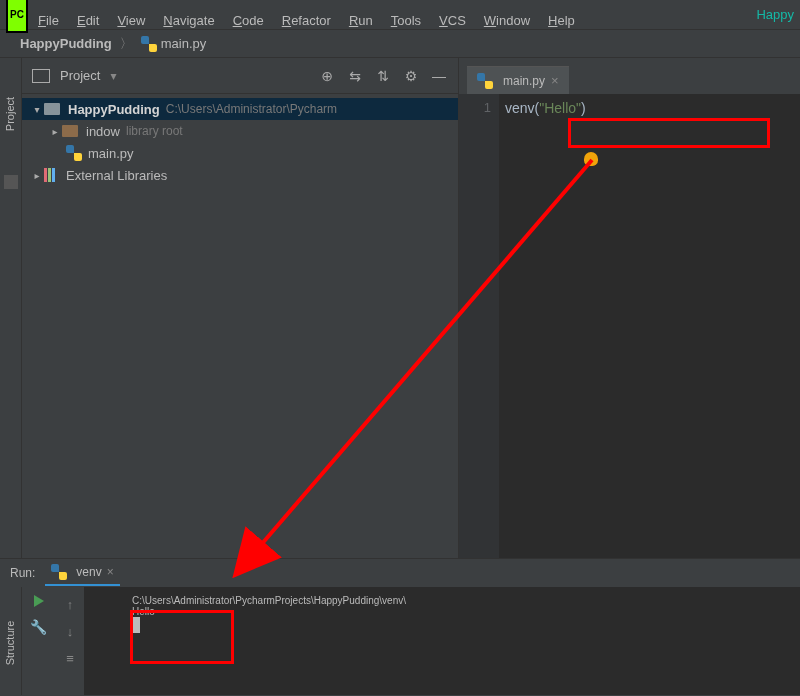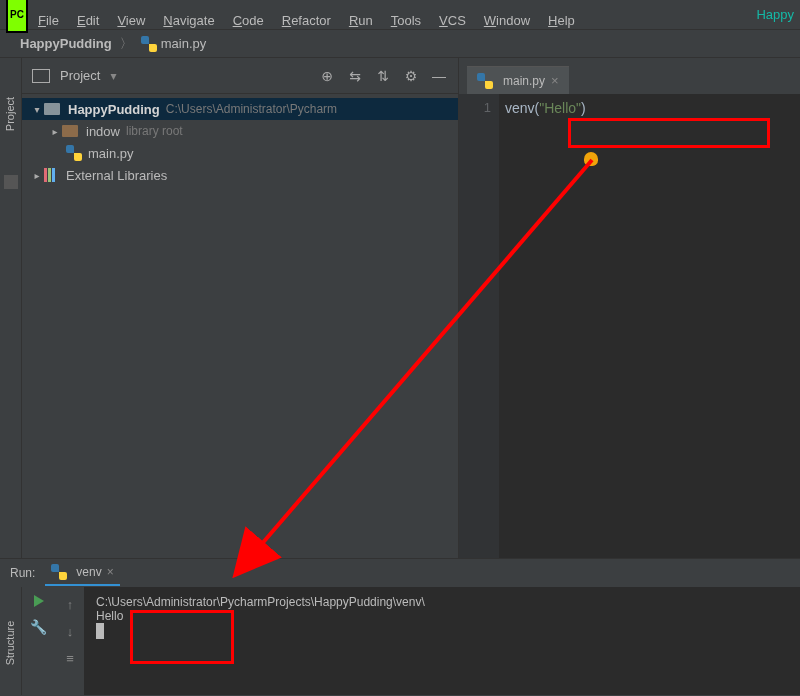--- a/index.html
+++ b/index.html
@@ -57,21 +57,21 @@
 .run-header { height:28px; background:#3c3f41; display:flex; align-items:center; padding:0 10px; gap:10px; font-size:12px; }
 .run-header .rtab { display:flex; align-items:center; gap:5px; padding:4px 6px; border-bottom:2px solid #3391d4; }
 .run-header .rtab .close { color:#888; }
 .run-body { display:flex; height:108px; }
 .run-rail { width:22px; background:#3c3f41; border-right:1px solid #323232; display:flex; flex-direction:column; align-items:center; padding-top:10px; }
 .run-rail .vtab { transform:rotate(-90deg); white-space:nowrap; font-size:11px; margin-top:40px; }
 .run-gutter { width:34px; background:#3c3f41; display:flex; flex-direction:column; align-items:center; padding-top:8px; gap:12px; }
 .run-gutter .play { width:0; height:0; border-left:10px solid #499c54; border-top:6px solid transparent; border-bottom:6px solid transparent; cursor:pointer; }
 .run-gutter .wrench { color:#888; font-size:14px; cursor:pointer; }
 .run-gutter2 { width:28px; background:#3c3f41; display:flex; flex-direction:column; align-items:center; padding-top:10px; gap:12px; color:#888; }
-.console { flex:1; background:#2b2b2b; padding:8px 12px; font-family:Consolas,monospace; font-size:12px; color:#bbbbbb; position:relative; }
+.console { flex:1; background:#2b2b2b; padding:8px 12px; font-family:Consolas,monospace; font-size:10px; color:#bbbbbb; position:relative;margin-left:36px; }
 .console .cmd { white-space:nowrap; overflow:hidden; }
 .console .cursor { display:inline-block; width:8px; height:16px; background:#bbbbbb; vertical-align:middle; }
 .redbox2 { position:absolute; border:3px solid red; left:130px; top:610px; width:104px; height:54px; pointer-events:none; }
 svg.arrow-overlay { position:absolute; left:0; top:0; width:800px; height:696px; pointer-events:none; }
 </style>
 </head>
 <body>
 
 <div class="menubar">
   <div class="pc-logo">PC</div>

